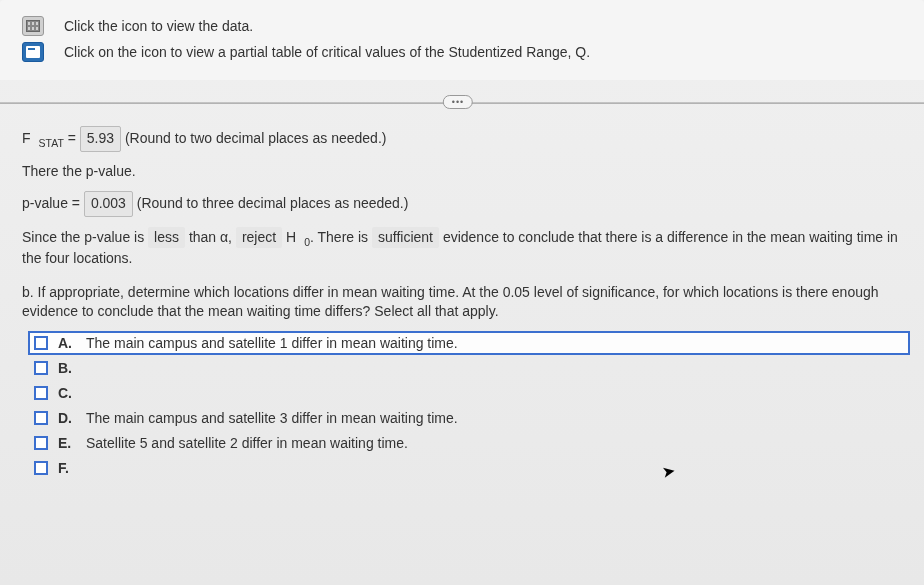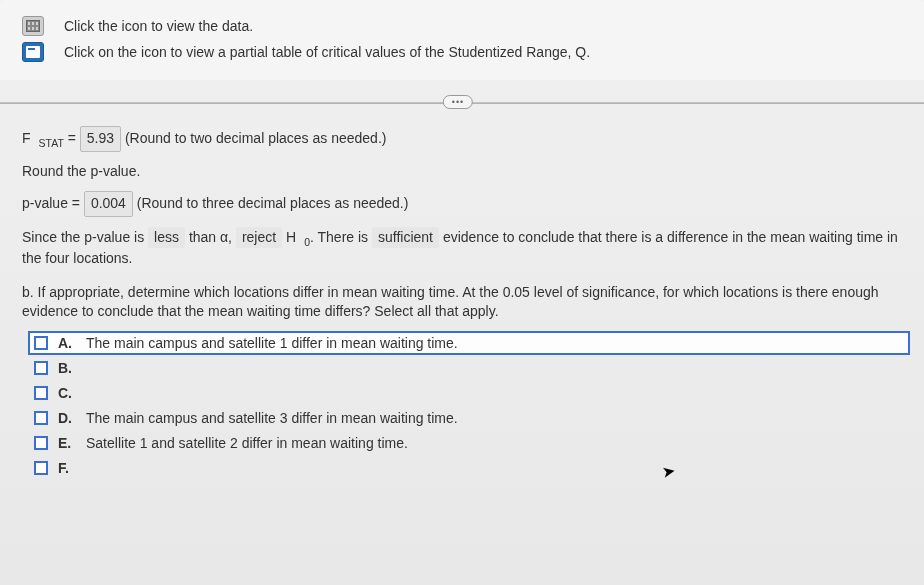--- a/index.html
+++ b/index.html
@@ -96,24 +96,24 @@
       <span>•••</span>
     </div>
 </div>
 
 <div class="main">
 
   <div class="line">
     <span><span>F</span><span class="sub">STAT</span><span> = </span></span><span class="ans">5.93</span><span>  (Round to two decimal places as needed.)</span>
   </div>
 
-  <div class="line">Round the p-value.</div>
+  <div class="line">There the p-value.</div>
 
   <div class="line">
-    <span>p-value = </span><span class="ans">0.004</span><span>  (Round to three decimal places as needed.)</span>
+    <span>p-value = </span><span class="ans">0.003</span><span>  (Round to three decimal places as needed.)</span>
   </div>
 
   <div class="line">
     <span>Since the p-value is </span>
     <span class="ans-inline">less</span>
     <span> than α, </span>
     <span class="ans-inline">reject</span>
     <span> <span> H</span><span class="sub">0</span><span>. There is </span></span>
     <span class="ans-inline">sufficient</span>
     <span> evidence to conclude that there is a difference in the mean waiting time in the four locations.</span>
@@ -137,21 +137,21 @@
         <span class="opt-letter">C.</span>
       </div>
       <div class="opt-row">
         <span class="chk"></span>
         <span class="opt-letter">D.</span>
         <span>The main campus and satellite 3 differ in mean waiting time.</span>
       </div>
       <div class="opt-row">
         <span class="chk"></span>
         <span class="opt-letter">E.</span>
-        <span>Satellite 1 and satellite 2 differ in mean waiting time.</span>
+        <span>Satellite 5 and satellite 2 differ in mean waiting time.</span>
       </div>
       <div class="opt-row">
         <span class="chk"></span>
         <span class="opt-letter">F.</span>
       </div>
     </div>
 
 </div>
 
 <div class="cursor">➤</div>

